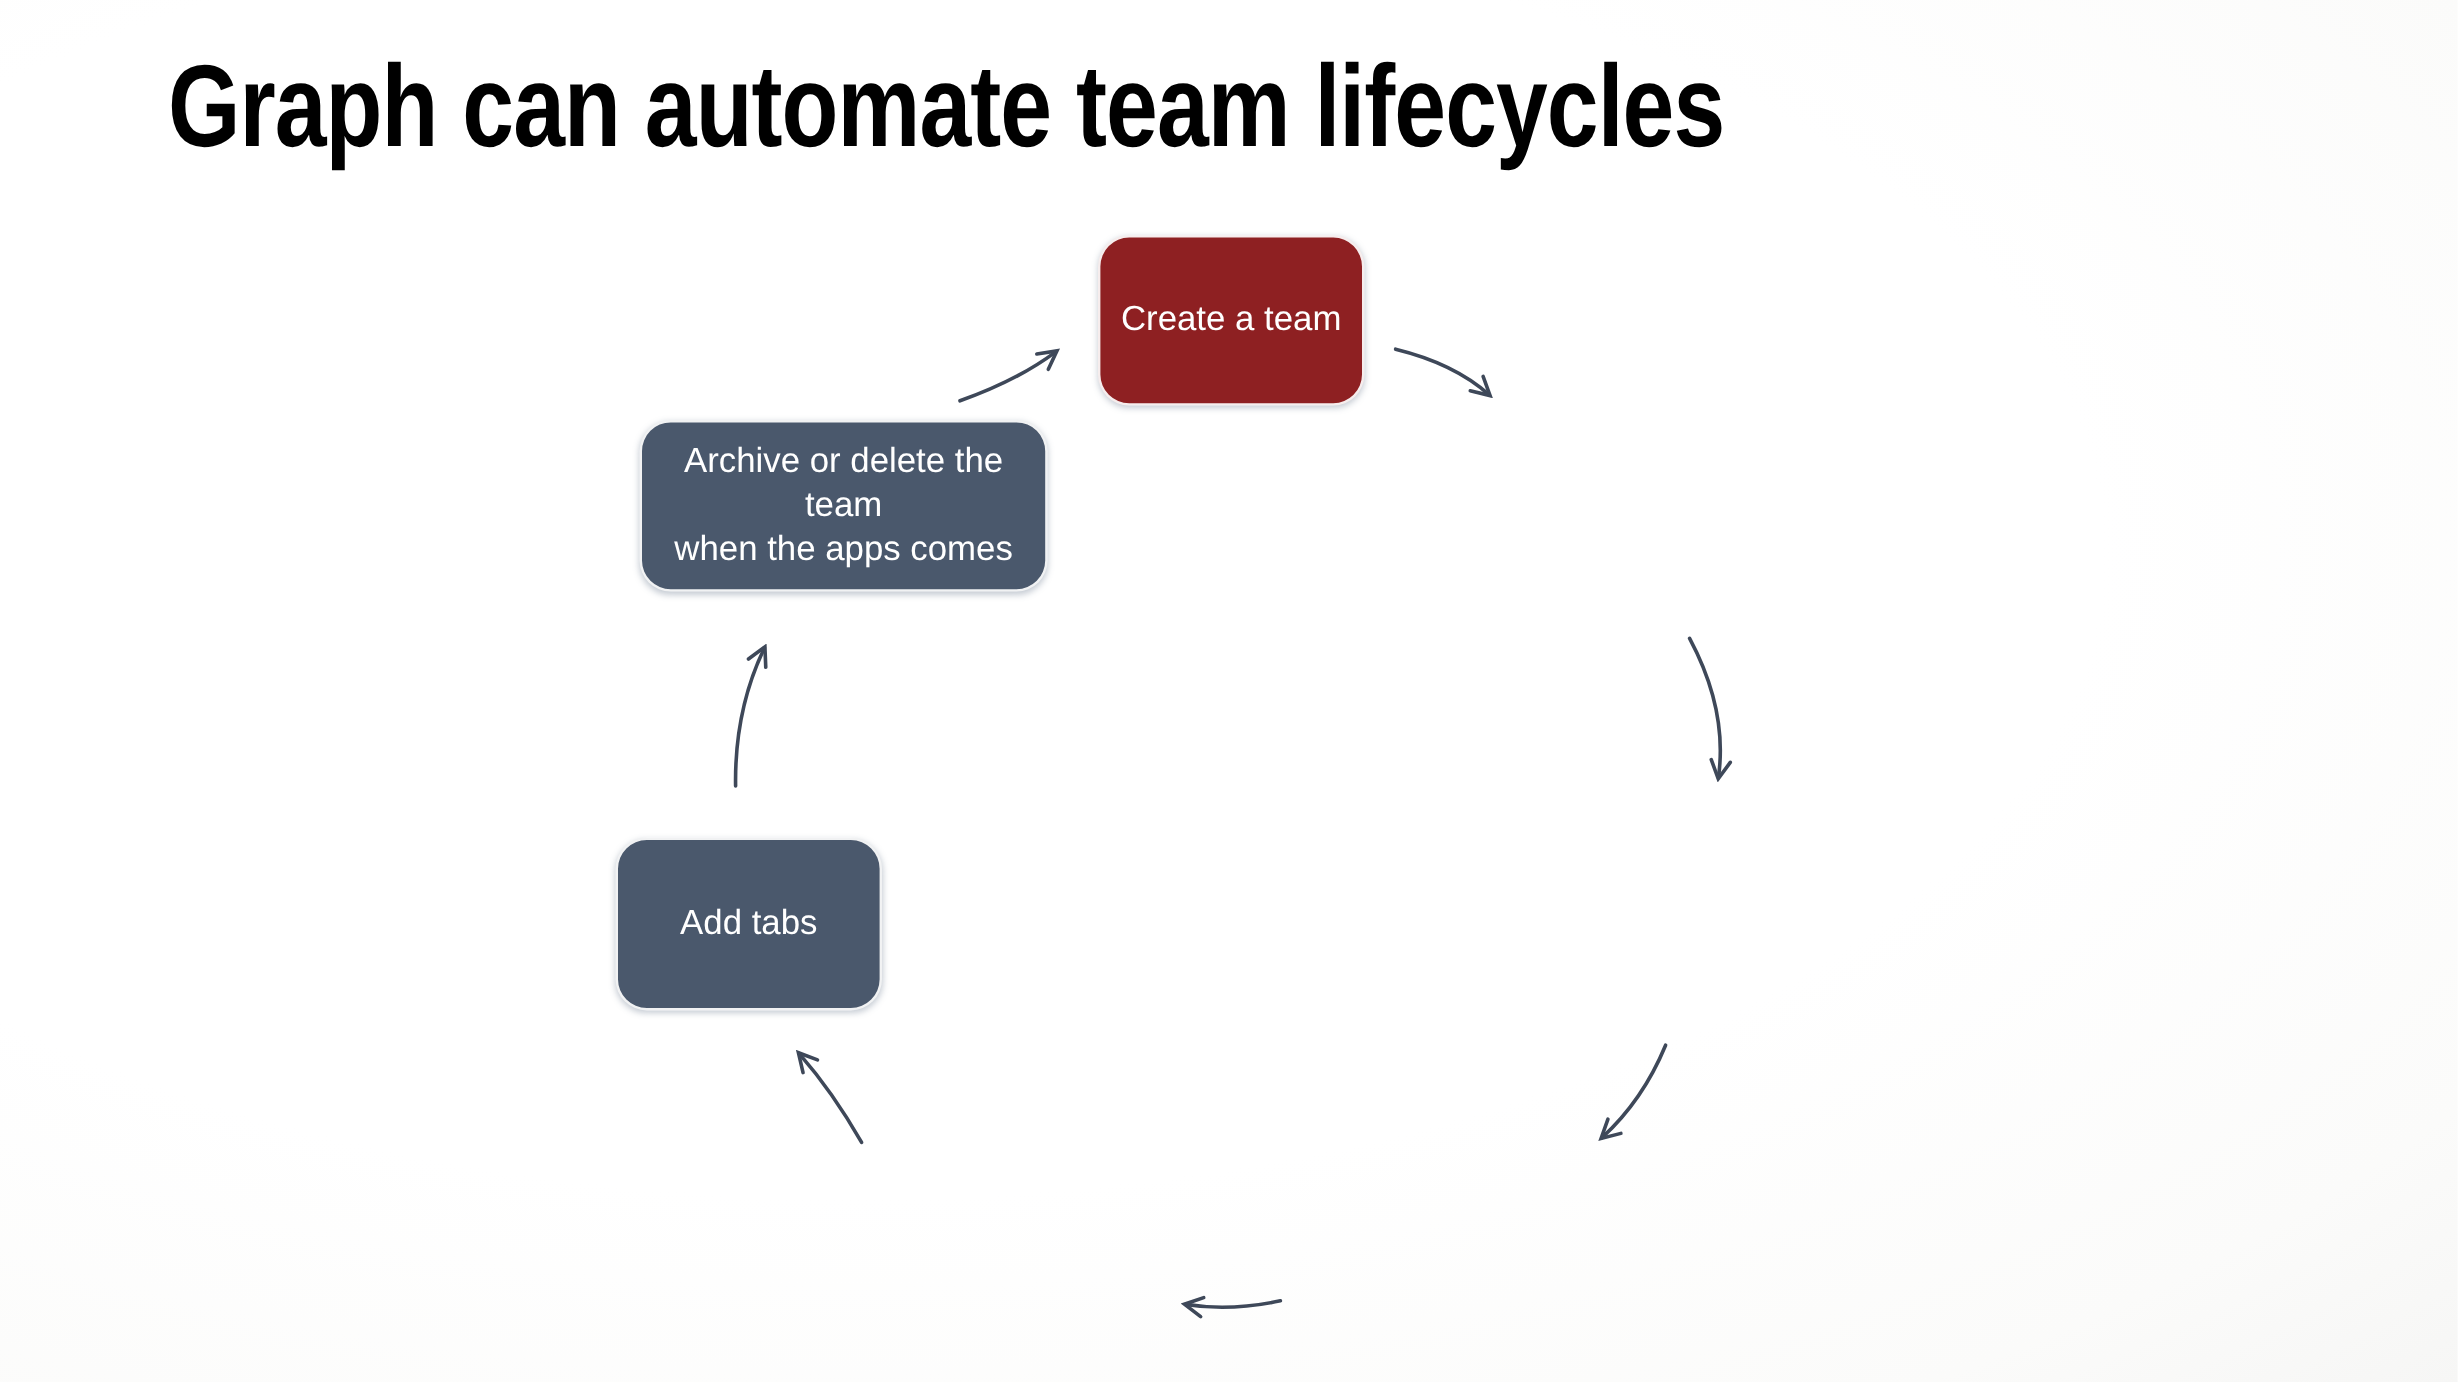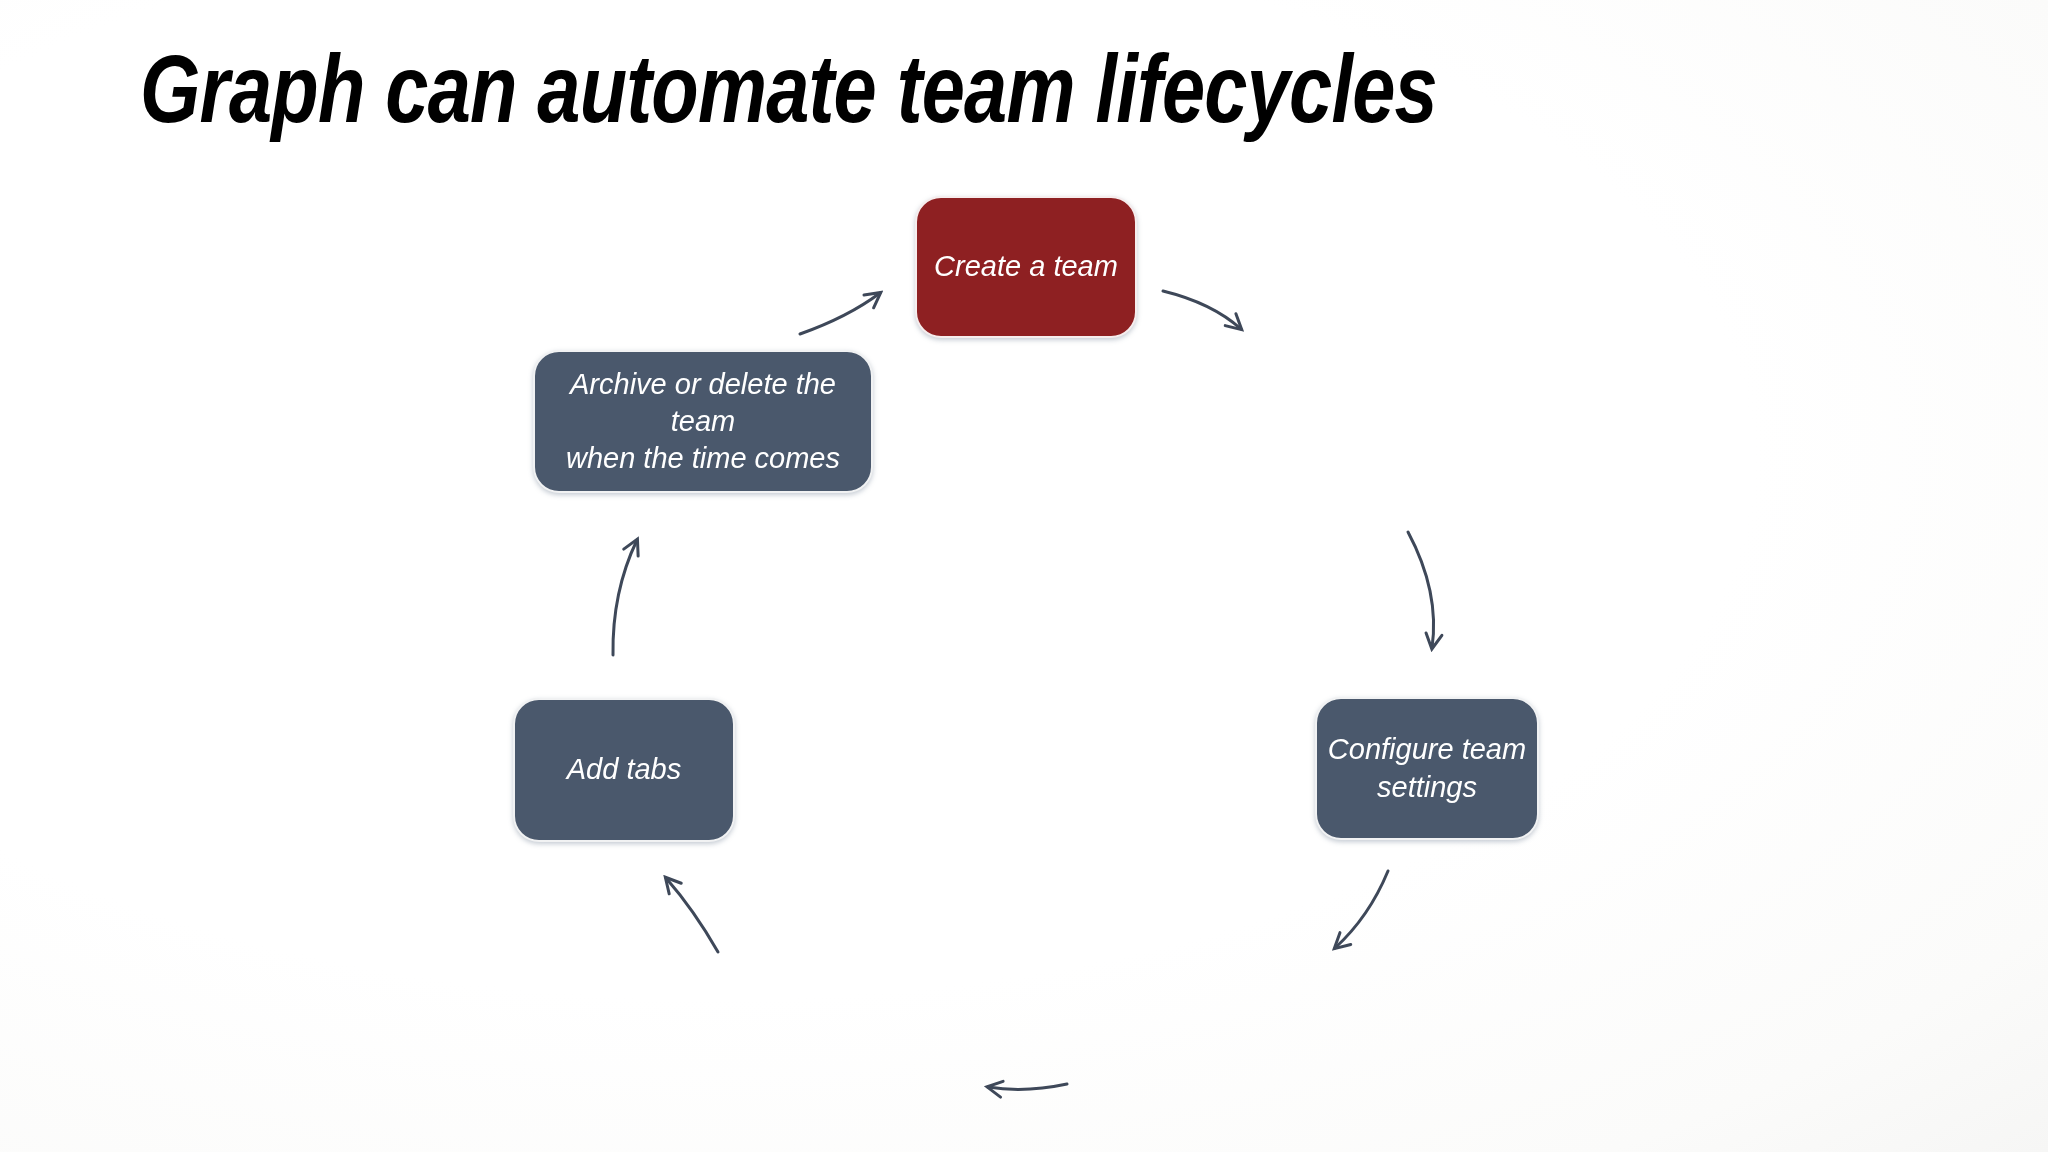--- a/index.html
+++ b/index.html
@@ -10,21 +10,20 @@
     overflow: hidden;
     font-family: "Liberation Sans", sans-serif;
   }
   body {
     background: radial-gradient(ellipse at 35% 40%, #ffffff 55%, #fbfbfa 85%, #f6f6f5 100%);
     position: relative;
   }
   .slide {
     position: absolute;
     inset: 0;
-    font-style: italic;
   }
   .slide-title {
     position: absolute;
     left: 140px;
     top: 38px;
     margin: 0;
     font-size: 97px;
     line-height: 1.05;
     font-weight: bold;
     color: var(--title-text, #000);
@@ -103,30 +102,26 @@
       <path class="edge" d="M 718 952 Q 694 910 666 878" marker-end="url(#arrowhead)"></path>
       <path class="edge" d="M 613 655 Q 612 592 637 540" marker-end="url(#arrowhead)"></path>
       <path class="edge" d="M 800 334 Q 848 317 880 293" marker-end="url(#arrowhead)"></path>
     </svg>
 
     <div class="node red n-create">
       <span>Create a team</span>
     </div>
 
 
-    <div class="node n-configure">
-      <span>Configure team
-settings</span>
-    </div>
 
 
 
     <div class="node n-tabs">
       <span>Add tabs</span>
     </div>
 
     <div class="node n-archive">
       <span>Archive or delete the team
-when the time comes</span>
+when the apps comes</span>
     </div>
 
   </div>
 </div>
 
 </body></html>

